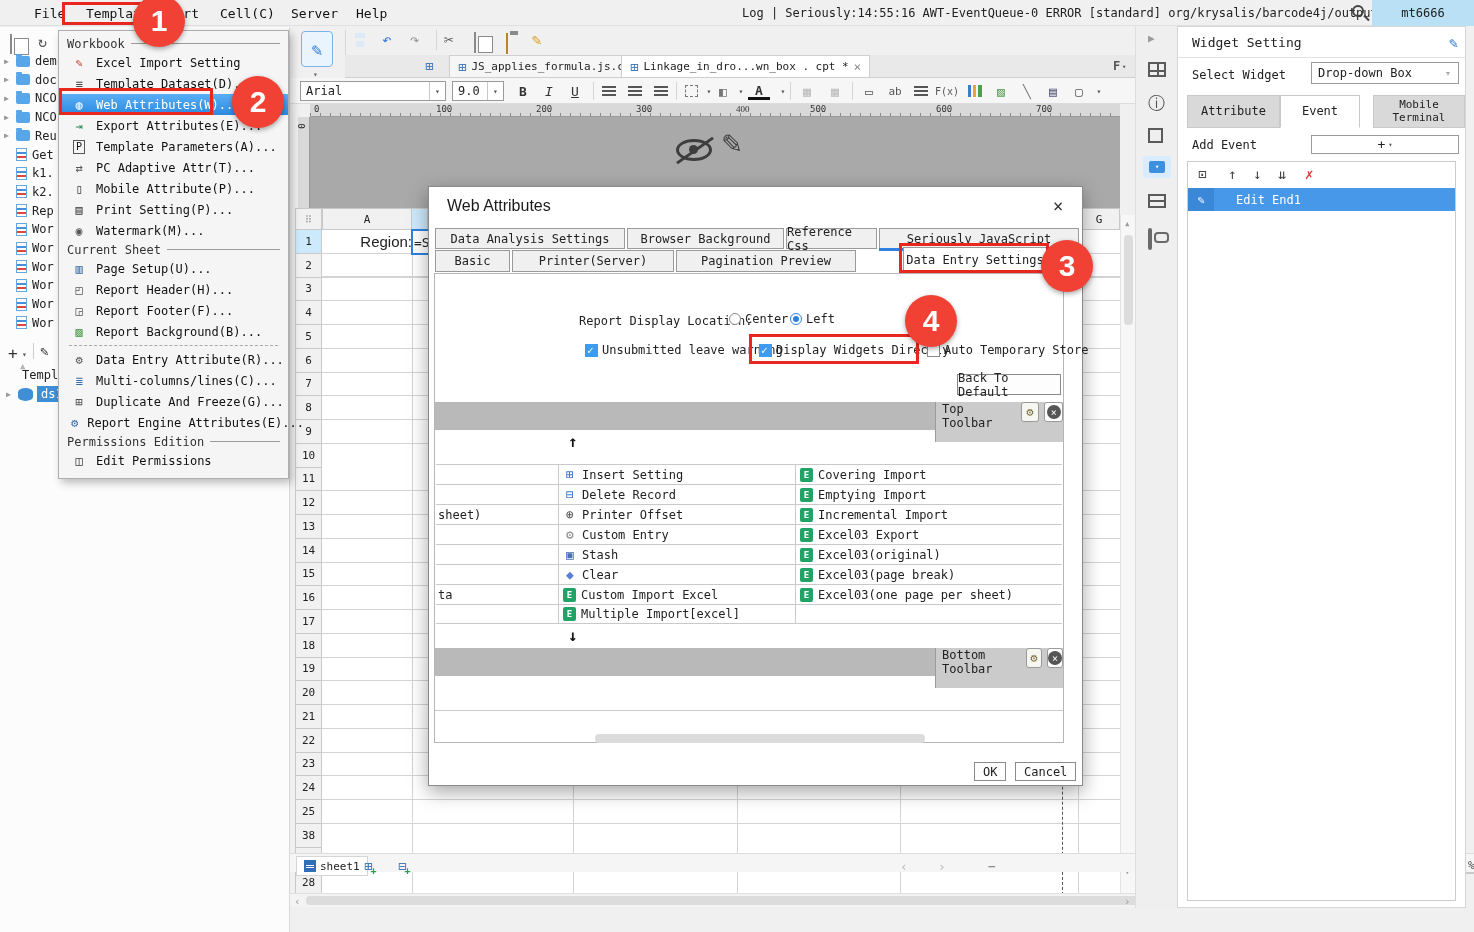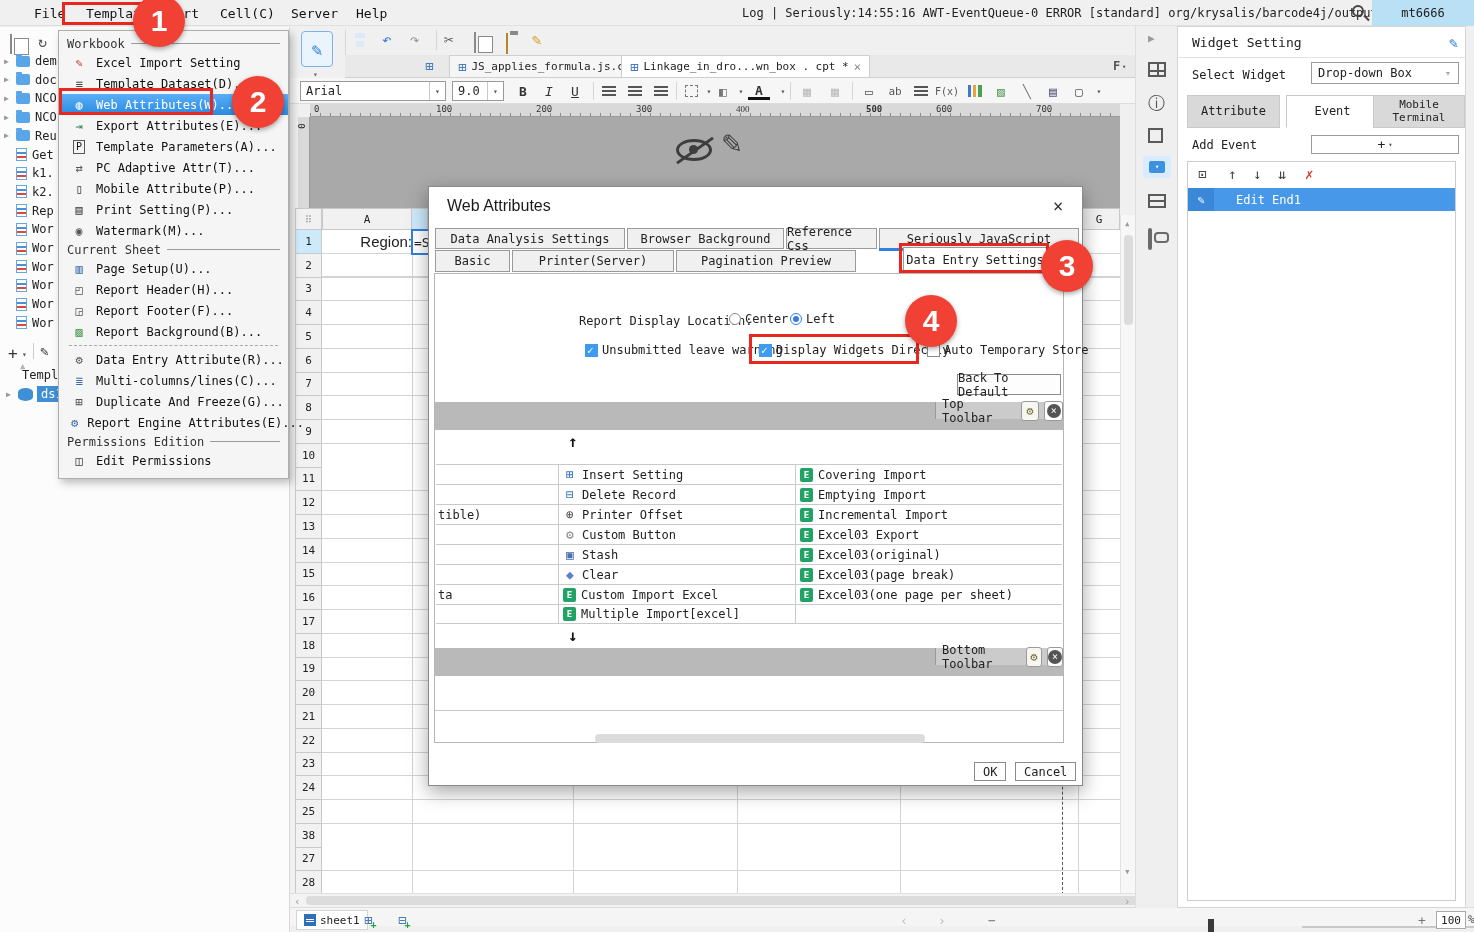--- a/index.html
+++ b/index.html
@@ -78,21 +78,21 @@
 .vline{position:absolute;top:0;width:1px;height:665px;background:#d4d4d4}
 #dashline{position:absolute;top:0;left:740px;width:0;height:665px;border-left:1px dashed #555}
 #cellA1{position:absolute;left:0;top:0;width:90px;height:23px;font-size:15px;font-family:"Liberation Sans",sans-serif;display:flex;align-items:center;justify-content:flex-end}
 #cellB1{position:absolute;left:89px;top:-1px;width:37px;height:26px;border:2px solid #2f80e0;background:#fff;font-size:13px;display:flex;align-items:center;padding-left:1px;overflow:hidden}
 
 #hscroll{left:290px;top:893px;width:845px;height:14px;background:#f3f3f3;border-top:1px solid #e0e0e0}
 #hthumb{position:absolute;left:16px;top:2px;width:978px;height:9px;background:#dcdcdc;border-radius:4px}
 .scrarrow{position:absolute;color:#9a9a9a;font-size:11px;top:1px}
 #vscroll{left:1120px;top:215px;width:15px;height:678px;background:#f7f7f7;border-left:1px solid #e3e3e3}
 #vthumb{position:absolute;left:3px;top:20px;width:9px;height:90px;background:#dcdcdc;border-radius:4px}
-#statusbar{left:290px;top:907px;width:1184px;height:19px;background:#f5f5f5;border-top:1px solid #ddd}
+#statusbar{left:290px;top:853px;width:1184px;height:19px;background:#f5f5f5;border-top:1px solid #ddd}
 #sheettab{position:absolute;left:6px;top:2px;height:20px;background:#fff;border:1px solid #d5d5d5;display:flex;align-items:center;gap:4px;padding:0 7px;font-size:11px}
 .sheeticon{width:12px;height:12px;background:#2f6fb8;box-shadow:inset 0 0 0 1px #2f6fb8,inset 0 4px 0 #2f6fb8;position:relative}
 .sheeticon::after{content:"";position:absolute;left:2px;top:5px;width:8px;height:5px;background:linear-gradient(#fff 0 1px,transparent 1px 2px,#fff 2px 3px,transparent 3px) , #2f6fb8}
 .addicon{position:absolute;top:4px;font-size:14px;color:#4a7ebb}
 .addicon::after{content:"+";position:absolute;right:-4px;bottom:-2px;color:#21a34a;font-size:10px;font-weight:bold}
 .zoomctl{position:absolute;top:5px;color:#777;font-size:13px}
 #zslider{position:absolute;left:1012px;top:18px;width:398px;height:2px;background:#c9c9c9}
 #zthumb{position:absolute;left:918px;top:11px;width:6px;height:15px;background:#3a3a3a}
 #zoombox{position:absolute;left:1146px;top:3px;width:30px;height:18px;border:1px solid #aaa;background:#fff;display:flex;align-items:center;justify-content:center;font-size:11px}
 
@@ -131,21 +131,21 @@
 #dlg-content{position:absolute;left:5px;top:86px;width:630px;height:470px;border:1px solid #b5b5b5;background:#fff}
 .radio{width:12px;height:12px;border:1px solid #8a8a8a;border-radius:50%;background:#fff;position:relative;margin-right:4px}
 .radio.sel{border-color:#2f80e0}
 .radio.sel::after{content:"";position:absolute;left:2px;top:2px;width:6px;height:6px;border-radius:50%;background:#2f80e0}
 .cb{width:13px;height:13px;border:1px solid #8a8a8a;background:#fff;margin-right:4px;position:relative;flex:none}
 .cb.on{background:#3d9bf0;border-color:#3d9bf0}
 .cb.on::after{content:"✓";position:absolute;left:1px;top:-1px;color:#fff;font-size:11px;font-weight:bold}
 .cbrow{position:absolute;display:flex;align-items:center;font-size:12px;white-space:nowrap}
 #btn-default{position:absolute;left:522px;top:100px;width:104px;height:21px;border:1px solid #8a8a8a;background:#fdfdfd;display:flex;align-items:center;justify-content:center;font-size:12px}
 .tbar{position:absolute;left:0;width:628px;height:28px;background:#b9b9b9}
-.tbar .lighter{position:absolute;right:0;top:0;width:128px;height:17px;background:#cbcbcb;border-left:1px solid #9a9a9a;display:flex;align-items:center;gap:5px;padding-left:6px;font-size:12px}
+.tbar .lighter{position:absolute;right:0;top:0;width:128px;height:40px;background:#cbcbcb;border-left:1px solid #9a9a9a;display:flex;gap:5px;padding-left:6px;font-size:12px}
 .roundbtn{width:20px;height:20px;background:#f7f7f2;border:1px solid #9a9a9a;border-radius:3px;display:flex;align-items:center;justify-content:center;font-size:12px;color:#7a6a3a}
 .roundbtn.dark{background:#fff}
 .roundbtn.dark .c{width:14px;height:14px;border-radius:50%;background:#555;color:#fff;font-size:10px;display:flex;align-items:center;justify-content:center}
 .bigarrow{position:absolute;left:133px;font-size:16px;font-weight:bold;color:#111}
 .trow{position:absolute;left:1px;width:626px;height:20px;display:flex;border-top:1px solid #c9c9c9;font-size:12px}
 .trow .c1{width:122px;display:flex;align-items:center;padding-left:2px;overflow:hidden}
 .trow .c2{width:237px;border-left:1px solid #c9c9c9;display:flex;align-items:center;gap:5px;padding-left:4px}
 .trow .c3{width:267px;border-left:1px solid #c9c9c9;display:flex;align-items:center;gap:5px;padding-left:4px}
 .trow.last{border-bottom:1px solid #c9c9c9}
 .tic{font-size:13px;color:#3b78c3;width:14px;text-align:center}
@@ -353,21 +353,21 @@
   <span class="fbtn" style="left:798px;font-size:8px;color:#555">▾</span>
 </div>
 
 
 <div class="abs" id="hruler">
     <span class="rmark" style="left: 4px;">0</span>
     <span class="rmark" style="left: 126px;">100</span>
     <span class="rmark" style="left: 226px;">200</span>
     <span class="rmark" style="left: 326px;">300</span>
     <span class="rmark" style="left: 426px; font-family: Liberation Serif, serif;">400</span>
-    <span class="rmark" style="left: 556px; font-weight: bold;">500</span>
+    <span class="rmark" style="left: 500px;">500</span>
     <span class="rmark" style="left: 626px;">600</span>
     <span class="rmark" style="left: 726px;">700</span>
   </div>
 <div class="abs" id="vruler">
     <span>0</span>
   </div>
 <div class="abs" id="canvas">
   <span class="eyeicon"></span>
   <span class="pencilicon">✎</span>
 </div>
@@ -467,21 +467,21 @@
 <div class="abs" id="wpanel">
   <span class="wp-label" style="left:14px;top:8px;font-size:13px">Widget Setting</span>
   <span id="wp-edit">✎</span>
   <div id="wp-divider"></div>
   <span class="wp-label" style="left:14px;top:41px">Select Widget</span>
   <div id="wp-select">
     <span class="cval">Drop-down Box</span>
     <span class="caret">▿</span>
   </div>
   <div class="wtab" style="left:9px;width:93px">Attribute</div>
-  <div class="wtab on" style="left:108px;width:93px">Event</div>
+  <div class="wtab on" style="left:102px;width:80px">Event</div>
   <div class="wtab" style="left:195px;width:92px;font-size:11px;padding:0 6px">Mobile Terminal</div>
   <span class="wp-label" style="left:14px;top:111px">Add Event</span>
   <div id="addeventbtn">
     <span>+</span>
     <span style="font-size:7px;color:#555">▾</span>
   </div>
   <div id="eventbox">
     <span class="ev-ic" style="left:10px">⊡</span>
     <span class="ev-ic" style="left:40px">↑</span>
     <span class="ev-ic" style="left:65px">↓</span>
@@ -638,35 +638,35 @@
       <div class="c2">
           <span class="tic">⊟</span>
           <span>Delete Record</span>
         </div>
       <div class="c3">
           <span class="xlsicon">E</span>
           <span>Emptying Import</span>
         </div>
     </div>
     <div class="trow" style="top:230px">
-      <div class="c1">tible)</div>
+      <div class="c1">sheet)</div>
       <div class="c2">
           <span class="tic" style="color:#555">⊕</span>
           <span>Printer Offset</span>
         </div>
       <div class="c3">
           <span class="xlsicon">E</span>
           <span>Incremental Import</span>
         </div>
     </div>
     <div class="trow" style="top:250px">
       <div class="c1"></div>
       <div class="c2">
           <span class="tic" style="color:#8a8a8a">⚙</span>
-          <span>Custom Button</span>
+          <span>Custom Entry</span>
         </div>
       <div class="c3">
           <span class="xlsicon">E</span>
           <span>Excel03 Export</span>
         </div>
     </div>
     <div class="trow" style="top:270px">
       <div class="c1"></div>
       <div class="c2">
           <span class="tic" style="color:#4a6fb5">▣</span>

